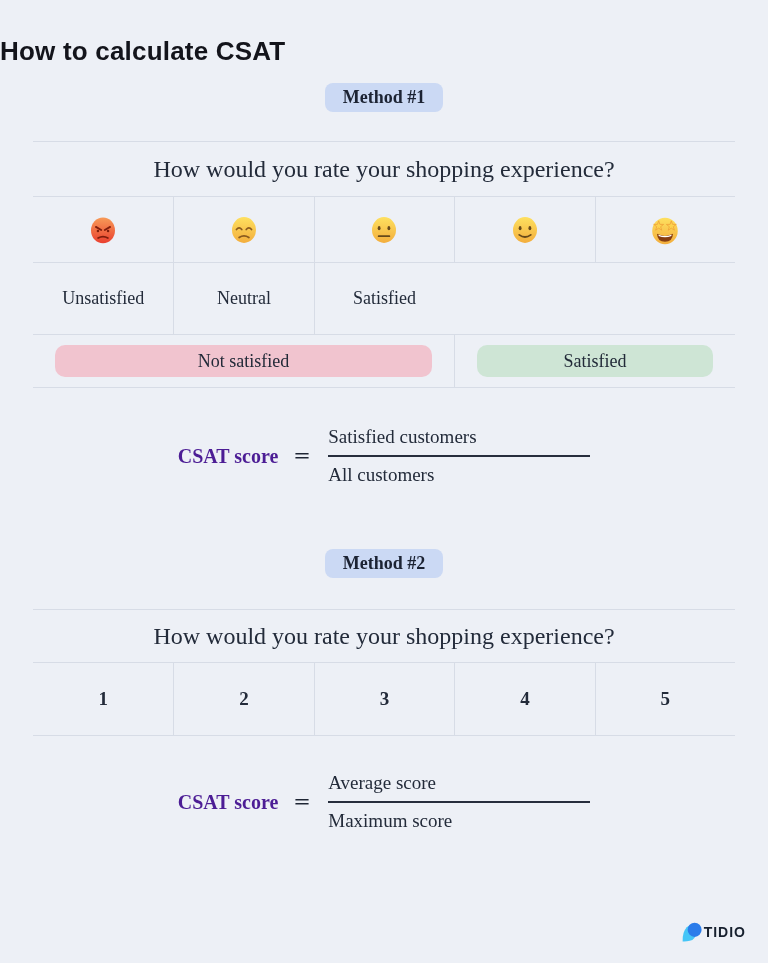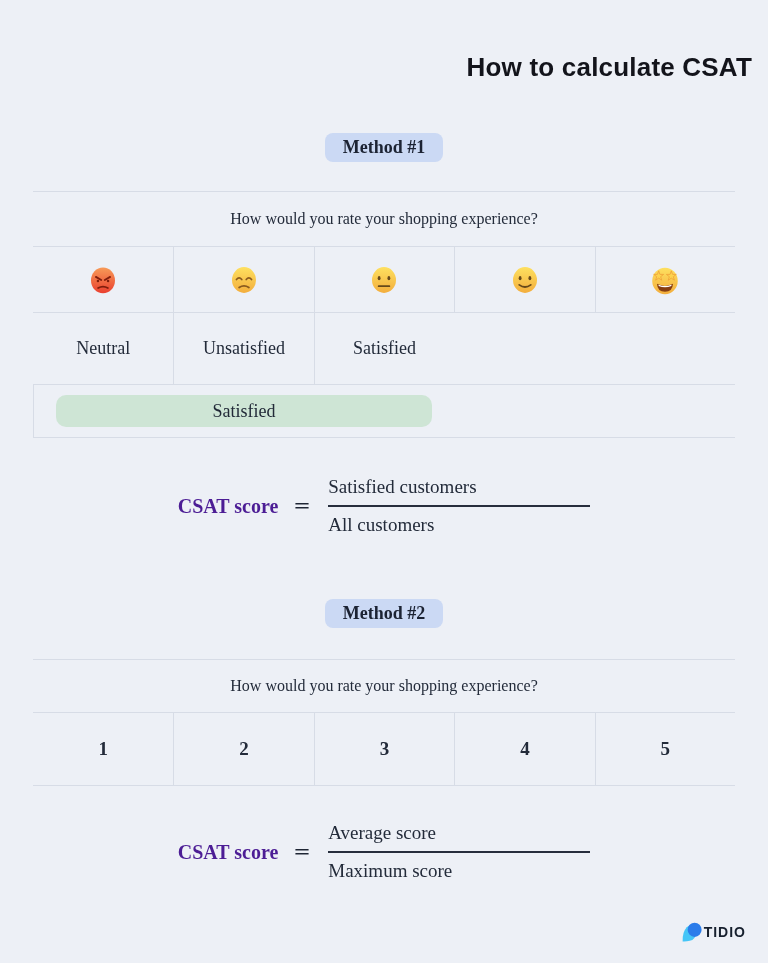--- a/index.html
+++ b/index.html
@@ -7,52 +7,52 @@
   .canvas {
     position: relative;
     width: 768px;
     height: 963px;
     background: #edf0f6;
     font-family: "Liberation Serif", serif;
     color: #232b3a;
     overflow: hidden;
   }
   .title {
-    margin: 16px;
+    margin: 0;
     padding-top: 36px;
-    text-align: right;
+    text-align: left;
     font-family: "Liberation Sans", sans-serif;
     font-weight: 800;
     font-size: 26px;
     letter-spacing: 0.2px;
     color: #13141b;
   }
   .badge {
     width: fit-content;
-    margin: 50px auto 0;
+    margin: 16px auto 0;
     background: #cbd9f4;
     border-radius: 8px;
     padding: 4px 18px;
     font-size: 18px;
     font-weight: 700;
     color: #1c2333;
   }
   .badge.b2 { margin-top: 63px; }
   .table {
     margin: 29px 33px 0;
     border-top: 1px solid #d7dce6;
     border-bottom: 1px solid #d7dce6;
   }
   .table.t2 { margin-top: 31px; }
   .q-row {
     height: 55px;
     display: flex;
     align-items: center;
     justify-content: center;
-    font-size: 16px;
+    font-size: 24px;
     border-bottom: 1px solid #d7dce6;
   }
   .t2 .q-row { height: 53px; }
   .grid5 {
     display: grid;
     grid-template-columns: repeat(5, 1fr);
     border-bottom: 1px solid #d7dce6;
   }
   .grid5 .cell {
     display: flex;
@@ -209,26 +209,29 @@
           <ellipse cx="18" cy="19" rx="13.5" ry="14" fill="url(#g5)"></ellipse>
           <polygon points="0,-5.5 1.29,-1.78 5.23,-1.7 2.09,0.68 3.23,4.45 0,2.2 -3.23,4.45 -2.09,0.68 -5.23,-1.7 -1.29,-1.78" transform="translate(11.3,13.8)" fill="#fdd34f" stroke="#f0a43a" stroke-width="0.9"></polygon>
           <polygon points="0,-5.5 1.29,-1.78 5.23,-1.7 2.09,0.68 3.23,4.45 0,2.2 -3.23,4.45 -2.09,0.68 -5.23,-1.7 -1.29,-1.78" transform="translate(24.7,13.8)" fill="#fdd34f" stroke="#f0a43a" stroke-width="0.9"></polygon>
           <path d="M9.5 22 Q18 26.5 26.5 22 Q26 30.5 18 30.5 Q10 30.5 9.5 22 Z" fill="#863e12"></path>
           <path d="M11.2 22.9 Q18 26 24.8 22.9 L24.8 24.4 Q18 27.2 11.2 24.4 Z" fill="#ffffff"></path>
         </svg>
       </div>
     </div>
 
     <div class="grid5 label-row">
+      <div class="cell">Unsatisfied</div>
       <div class="cell">Neutral</div>
-      <div class="cell">Unsatisfied</div>
       <div class="cell">Satisfied</div>
     </div>
 
     <div class="pill-row">
+      <div class="pill-cell left">
+        <div class="pill pink">Not satisfied</div>
+      </div>
       <div class="pill-cell right">
         <div class="pill green">Satisfied</div>
       </div>
     </div>
   </div>
 
   <div class="formula f1">
     <span class="f-lhs">CSAT score</span>
     <span class="f-eq">=</span>
     <span class="frac">

